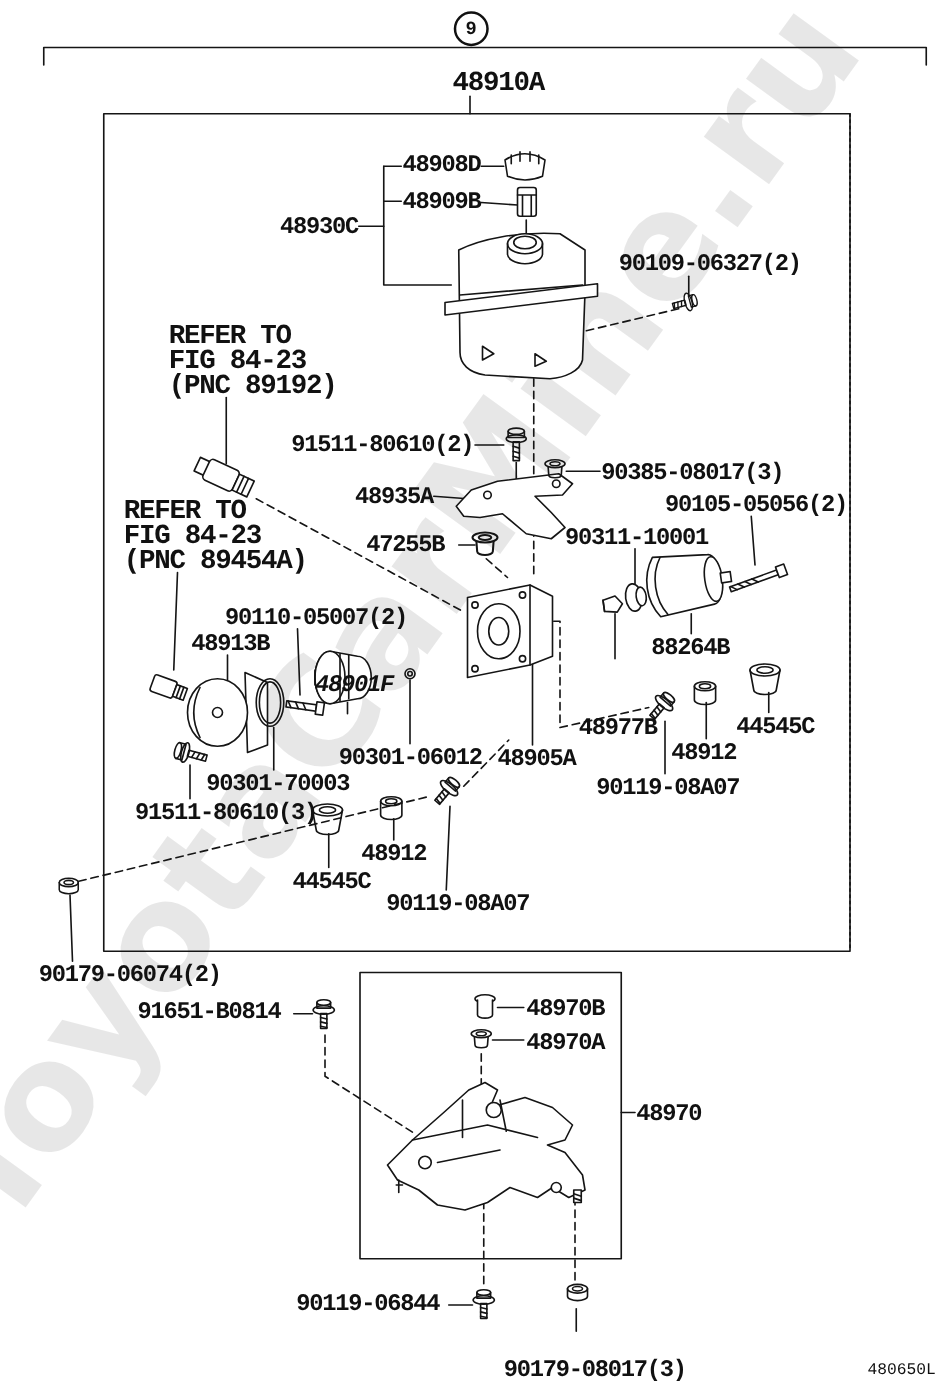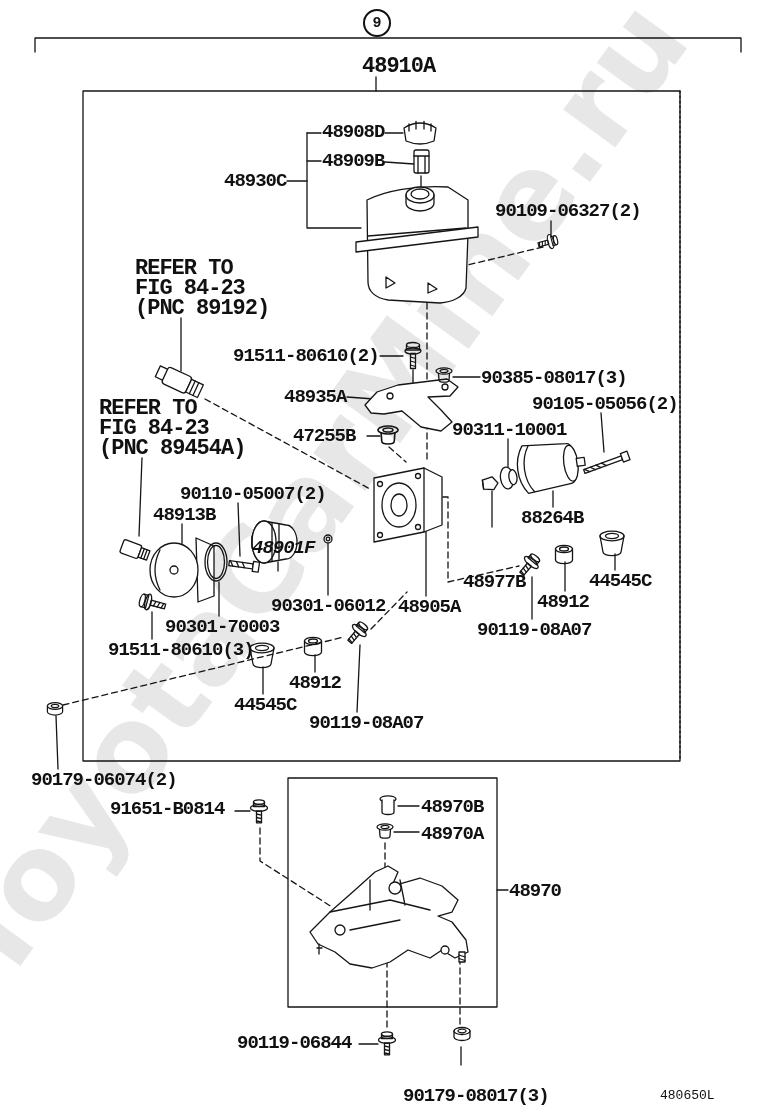--- a/index.html
+++ b/index.html
@@ -290,14 +290,14 @@
   <div class="lbl" style="left:234px;top:696px;">44545C</div>
   <div class="lbl" style="left:309px;top:714px;">90119-08A07</div>
   <div class="lbl" style="left:7px;top:771px;margin-left:24px;">90179-06074(2)</div>
   <div class="lbl" style="left:110px;top:800px;">91651-B0814</div>
   <div class="lbl" style="left:421px;top:798px;">48970B</div>
   <div class="lbl" style="left:421px;top:825px;">48970A</div>
   <div class="lbl" style="left:509px;top:882px;">48970</div>
   <div class="lbl" style="left:237px;top:1034px;">90119-06844</div>
   <div class="lbl" style="left:403px;top:1067px;margin-top:20px;">90179-08017(3)</div>
 
-  <div class="lbl sm" style="left:660px;top:1089px;">480650L</div>
+  <div class="lbl sm" style="left:694px;top:1089px;">480650L</div>
 </div>
 
 </body></html>

